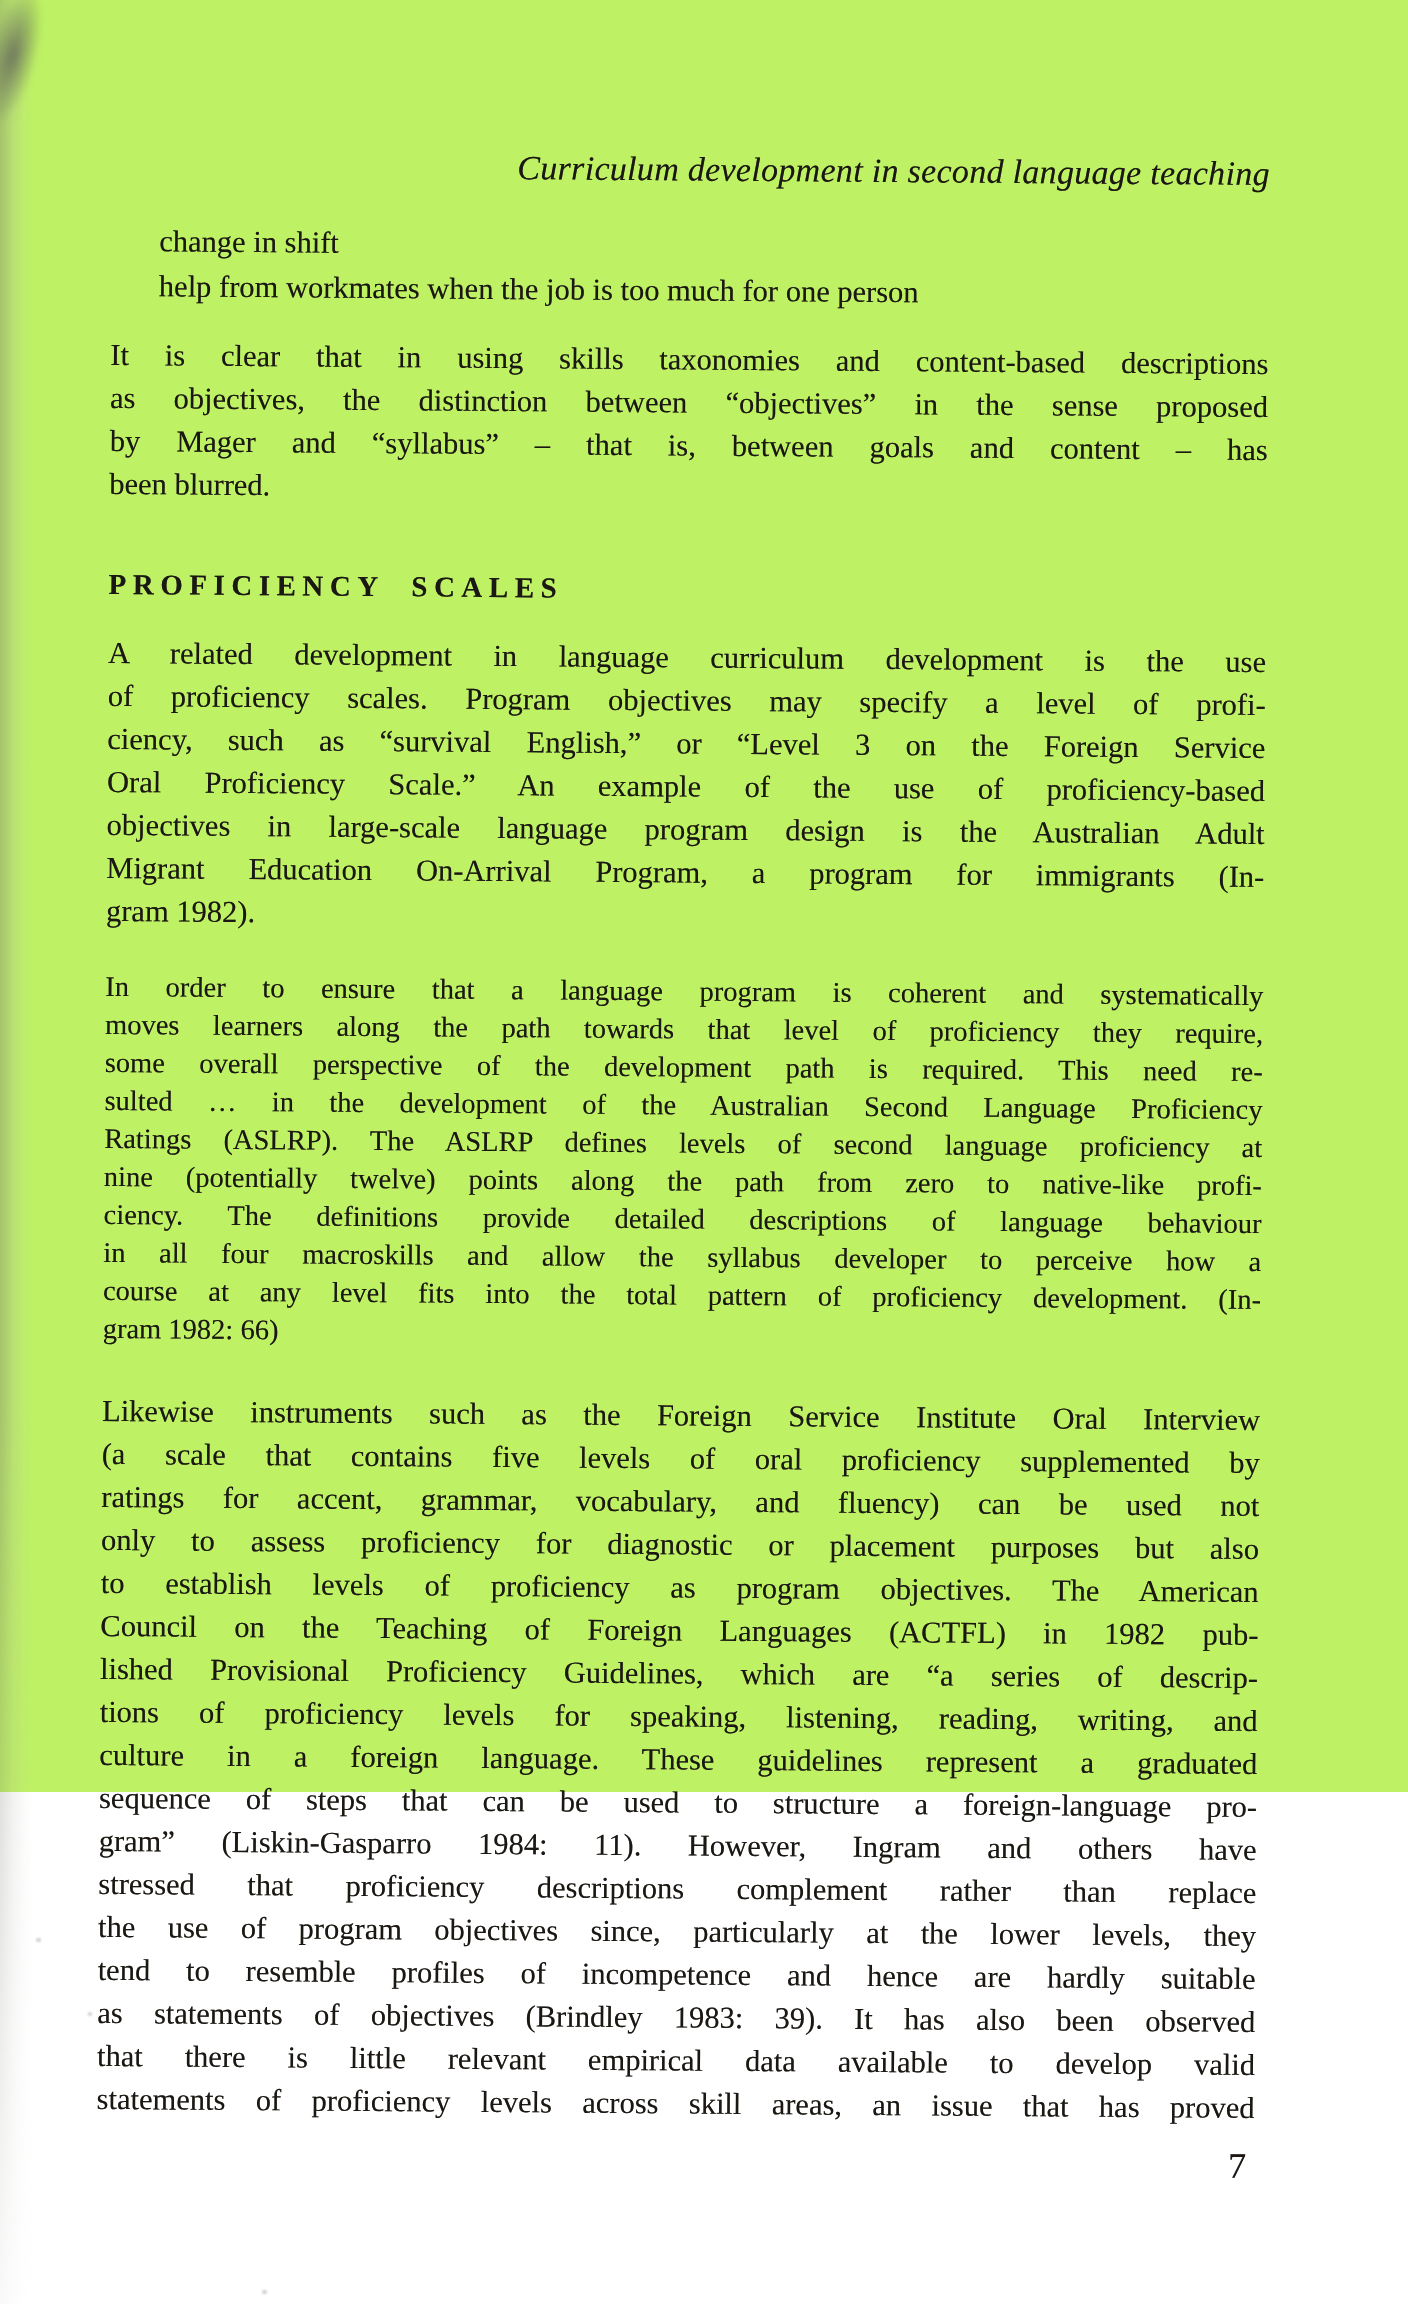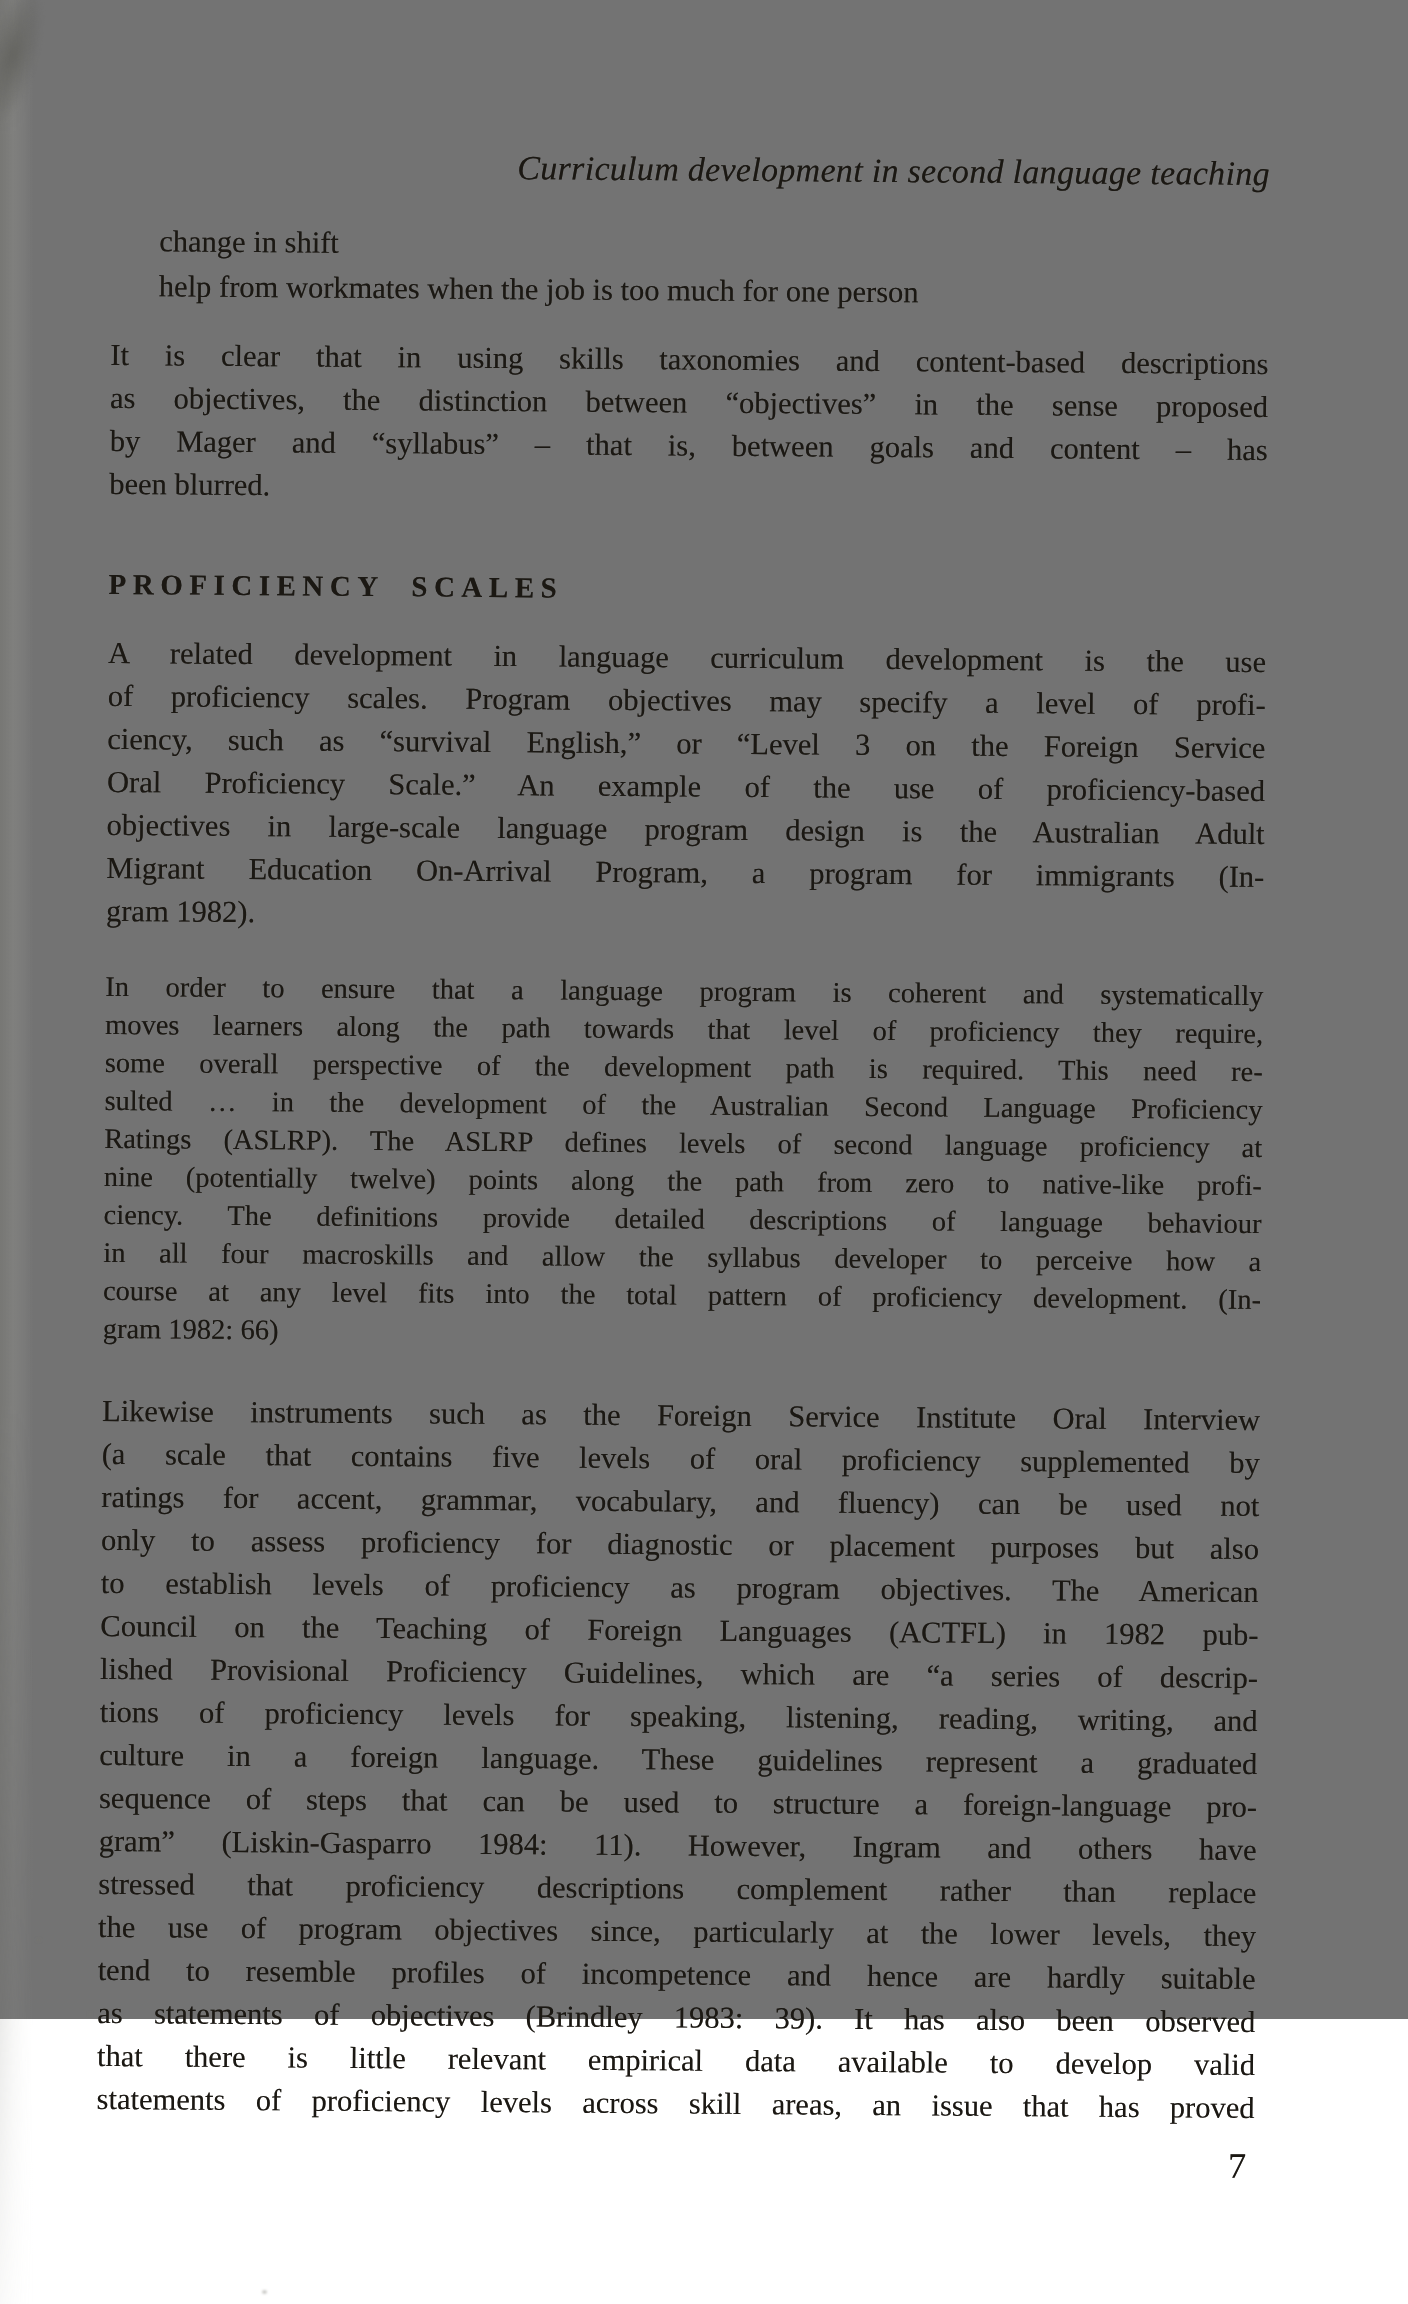--- a/index.html
+++ b/index.html
@@ -4,22 +4,22 @@
 <style>
   html, body { margin: 0; padding: 0; }
   body {
     width: 1408px; height: 2304px;
     background: #ffffff;
     overflow: hidden;
     font-family: "Liberation Serif", "DejaVu Serif", serif;
   }
   .page {
     position: relative;
-    width: 1408px; height: 2019px;
-    background: #737373;
+    width: 1408px; height: 1792px;
+    background: #bef264;
     color: #1b1813;
   }
   .page * { text-shadow: 0 0 0.6px rgba(25,21,16,0.55); }
 
   
   .scan-band {
     position: absolute; left: 0; top: 0; width: 34px; height: 2304px;
     background: linear-gradient(to right,
       rgba(125,125,118,0.40),
       rgba(168,168,160,0.24) 40%,

